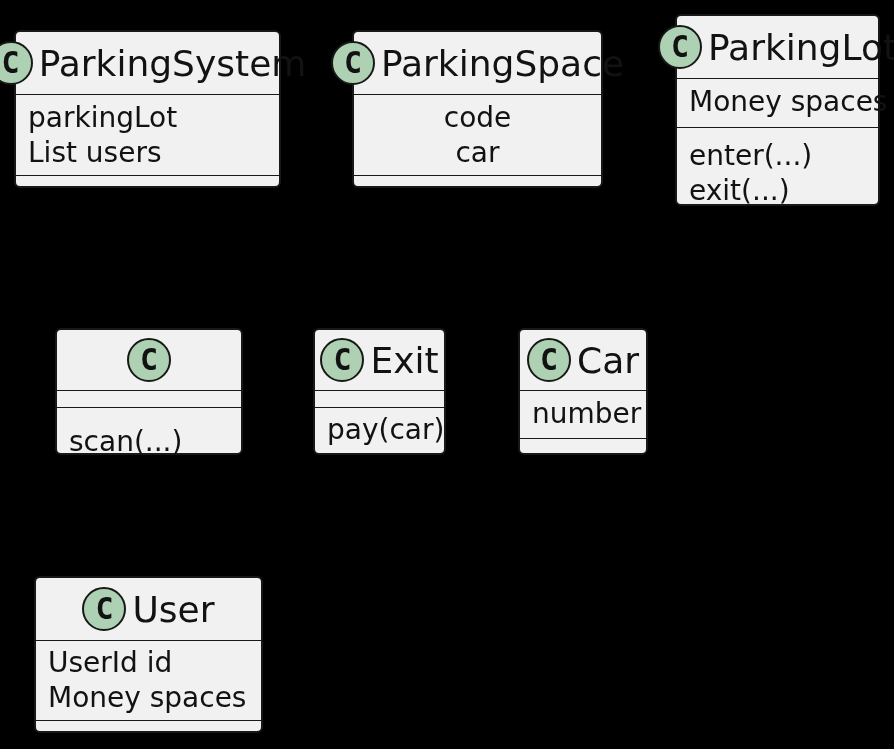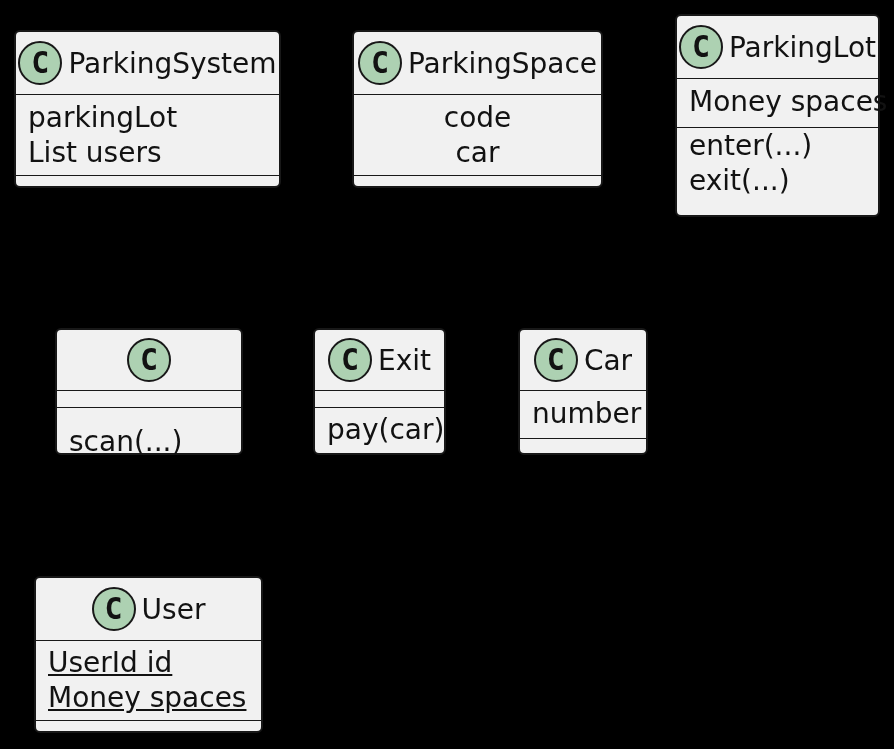--- a/index.html
+++ b/index.html
@@ -41,21 +41,21 @@
     display: flex;
     align-items: center;
     justify-content: center;
     font-family: "DejaVu Sans Mono", "Liberation Mono", monospace;
     font-weight: bold;
     font-size: 30px;
     line-height: 1;
     color: #121212;
   }
   .class-name {
-    font-size: 28px;
+    font-size: 36px;
     white-space: nowrap;
   }
   .sec {
     box-sizing: border-box;
     border-top: 1.5px solid #181818;
     padding: 5px 12px;
   }
   .sec-empty {
     padding: 0;
   }
@@ -95,21 +95,21 @@
   </div>
 
   <div class="uml-class" style="left:675px; top:14px; width:205px;">
     <div class="uml-title" style="height:62px;">
       <span class="circle-c">C</span>
       <span class="class-name">ParkingLot</span>
     </div>
     <div class="sec" style="height:49px;">
       <div class="member-line">Money spaces</div>
     </div>
-    <div class="sec" style="height:88px; padding-top:0;">
+    <div class="sec" style="height:77px; padding-top:10px;">
       <div class="member-line">enter(...)</div>
       <div class="member-line">exit(...)</div>
     </div>
   </div>
 
   <div class="uml-class" style="left:55px; top:328px; width:188px;">
     <div class="uml-title" style="height:60px;">
       <span class="circle-c">C</span>
     </div>
     <div class="sec sec-empty" style="height:17px;"></div>
@@ -138,20 +138,20 @@
       <div class="member-line">number</div>
     </div>
     <div class="sec sec-empty" style="height:15px;"></div>
   </div>
 
   <div class="uml-class" style="left:34px; top:576px; width:229px;">
     <div class="uml-title" style="height:62px;">
       <span class="circle-c">C</span>
       <span class="class-name">User</span>
     </div>
-    <div class="sec" style="height:80px; padding-top:4px;text-decoration:underline;">
+    <div class="sec" style="height:80px; padding-top:4px;">
       <div class="member-line">UserId id</div>
       <div class="member-line">Money spaces</div>
     </div>
     <div class="sec sec-empty" style="height:11px;"></div>
   </div>
 
 </div>
 
 </body></html>

